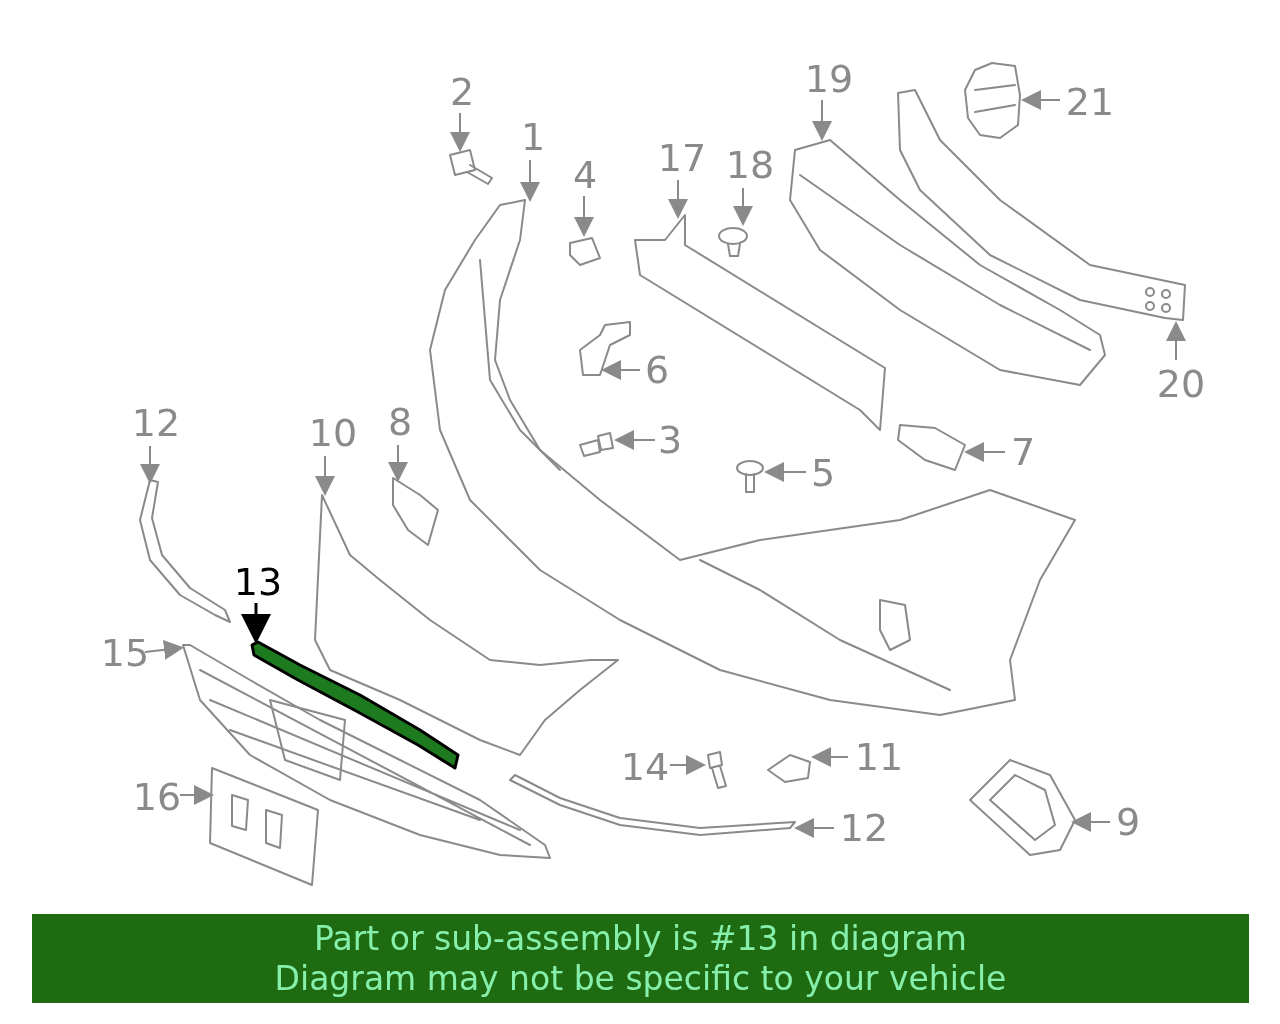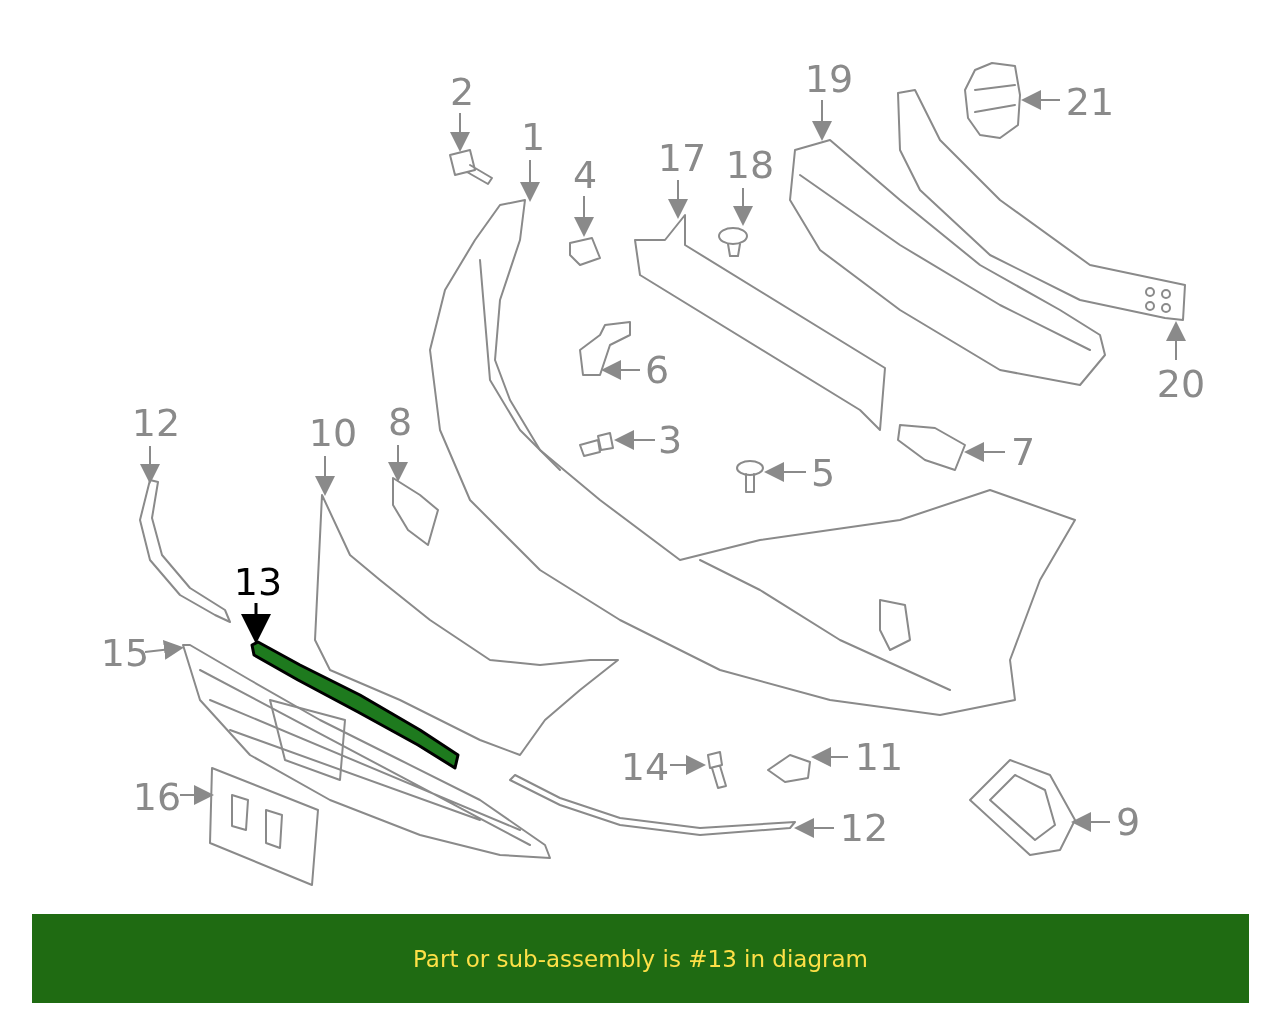--- a/index.html
+++ b/index.html
@@ -4,21 +4,21 @@
 <style>
   html, body { margin:0; padding:0; background:#fff; }
   body { width:1280px; height:1024px; position:relative; overflow:hidden; font-family:"DejaVu Sans", sans-serif; }
   #diagram { position:absolute; left:0; top:0; width:1280px; height:910px; }
   .lbl { font-family:"DejaVu Sans", sans-serif; font-size:38px; fill:#8a8a8a; }
   .lbl-hl { fill:#000; }
   .ln { fill:none; stroke:#8a8a8a; stroke-width:2; stroke-linejoin:round; stroke-linecap:round; }
   .arr { stroke:#8a8a8a; stroke-width:2; fill:none; }
   .arr-hl { stroke:#000; stroke-width:3; }
   #banner { position:absolute; left:32px; top:914px; width:1217px; height:89px; background:#1f6b12; display:flex; flex-direction:column; align-items:center; justify-content:center; }
-  #banner span { font-family:"DejaVu Sans", sans-serif; font-size:23px; line-height:40px; color:#fde047; white-space:nowrap; }
+  #banner span { font-family:"DejaVu Sans", sans-serif; font-size:33px; line-height:40px; color:#86efac; white-space:nowrap; }
 </style>
 </head>
 <body>
 
 <svg id="diagram" viewBox="0 0 1280 910" xmlns="http://www.w3.org/2000/svg">
   <defs>
     <marker id="ah" markerWidth="10" markerHeight="10" refX="8" refY="5" orient="auto">
         <path d="M0,0 L10,5 L0,10 z" fill="#8a8a8a"></path>
       </marker>
     <marker id="ahk" markerWidth="10" markerHeight="10" refX="8" refY="5" orient="auto">
@@ -174,13 +174,14 @@
     <text class="lbl" x="682" y="171" text-anchor="middle">17</text>
     <text class="lbl" x="750" y="178" text-anchor="middle">18</text>
     <text class="lbl" x="829" y="92" text-anchor="middle">19</text>
     <text class="lbl" x="1181" y="397" text-anchor="middle">20</text>
     <text class="lbl" x="1090" y="115" text-anchor="middle">21</text>
   </g>
 </svg>
 
 <div id="banner">
   <span>Part or sub-assembly is #13 in diagram</span>
+  <span>Diagram may not be specific to your vehicle</span>
 </div>
 
 </body></html>

